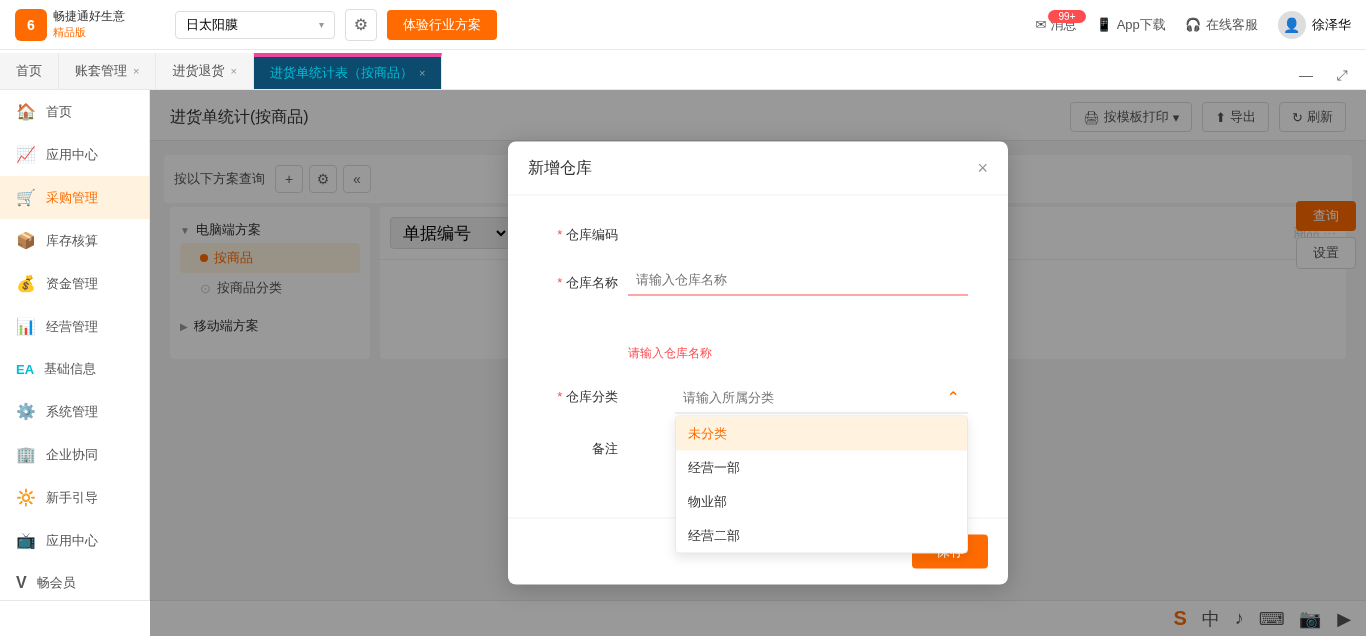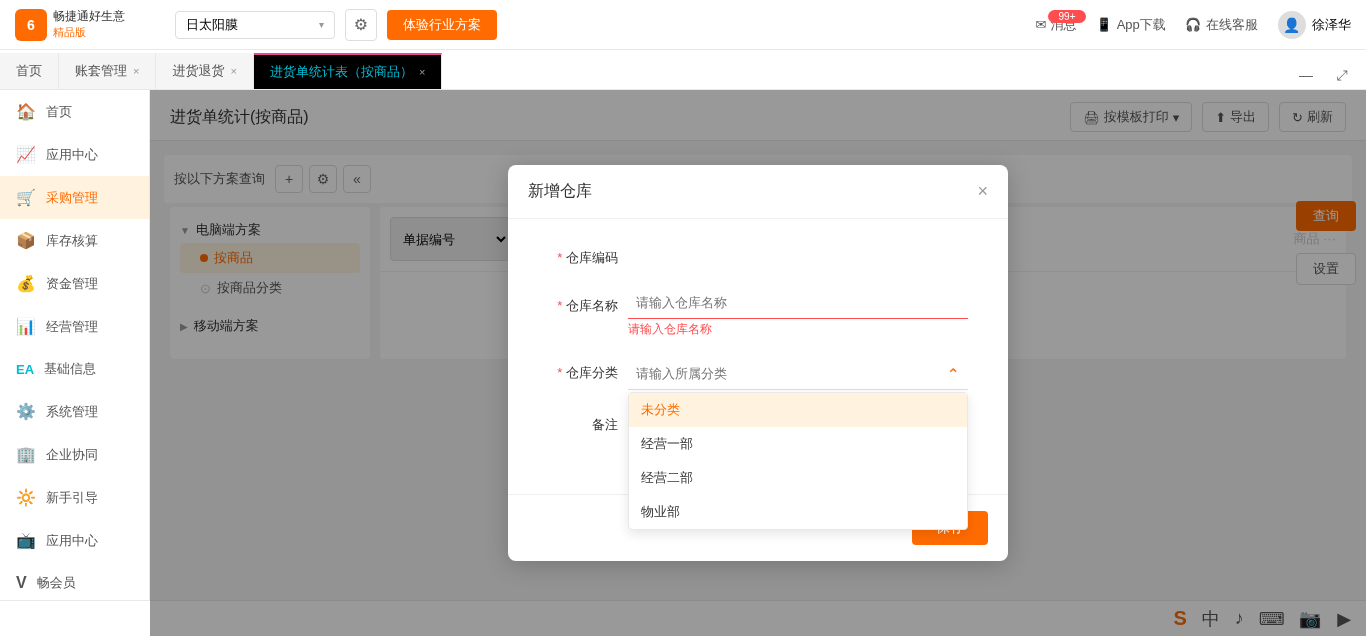--- a/index.html
+++ b/index.html
@@ -106,23 +106,23 @@
       display: flex;
       align-items: center;
       gap: 6px;
       cursor: pointer;
       font-size: 13px;
       border-right: 1px solid #e8e8e8;
       color: #555;
       background: #f5f5f5;
     }
     .nav-tab.active {
-      background: #000000;
+      background: #0c4a6e;
       color: #00bcd4;
-      border-top: 2px solid #ec4899;
+      border-top: 4px solid #ec4899;
       font-weight: 500;
     }
     .nav-tab .close-icon { color: #999; font-size: 11px; }
     .nav-tab-actions {
       margin-left: auto;
       display: flex;
       align-items: center;
       gap: 8px;
       padding-right: 10px;
     }
@@ -253,36 +253,36 @@
       border-radius: 4px;
     }
     .table-toolbar {
       padding: 10px;
       display: flex;
       align-items: center;
       gap: 10px;
       border-bottom: 1px solid #f0f0f0;
     }
     .select-input {
-      height: 44px;
+      height: 32px;
       border: 1px solid #ddd;
       border-radius: 4px;
       padding: 0 8px;
-      font-size: 13px;
+      font-size: 17px;
       min-width: 120px;
     }
 
     
     .query-btns {
       position: absolute;
       right: 10px;
       top: 60px;
       display: flex;
       flex-direction: column;
-      gap: 22px;
+      gap: 6px;
     }
     .query-btn {
       padding: 6px 16px;
       border-radius: 4px;
       cursor: pointer;
       font-size: 13px;
       border: none;
     }
     .query-btn.primary { background: #ff6b00; color: white; }
     .query-btn.secondary { background: #fff; color: #555; border: 1px solid #ddd; }
@@ -315,20 +315,21 @@
       justify-content: space-between;
     }
     .dialog-title { font-size: 16px; font-weight: 500; color: #333; }
     .dialog-close { cursor: pointer; color: #999; font-size: 18px; }
     .dialog-body { padding: 24px 40px; }
     .form-row {
       display: flex;
       align-items: flex-start;
       margin-bottom: 20px;
       position: relative;
+      gap: 47px;
     }
     .form-label {
       width: 80px;
       text-align: right;
       padding-right: 10px;
       font-size: 13px;
       color: #333;
       padding-top: 6px;
       flex-shrink: 0;
     }
@@ -650,22 +651,22 @@
 
         <div class="form-row">
           <label class="form-label required">仓库分类</label>
           <div class="form-select-wrapper">
             <input class="form-select-input" type="text" placeholder="请输入所属分类" style="">
             <span class="dropdown-arrow">⌃</span>
             
             <div class="dropdown-list">
               <div class="dropdown-item selected">未分类</div>
               <div class="dropdown-item">经营一部</div>
+              <div class="dropdown-item">物业部</div>
               <div class="dropdown-item">经营二部</div>
-              <div class="dropdown-item">物业部</div>
             </div>
           </div>
         </div>
 
         <div class="form-row">
           <label class="form-label">备注</label>
           <textarea class="form-textarea" style=""></textarea>
         </div>
       </div>
       <div class="dialog-footer">

